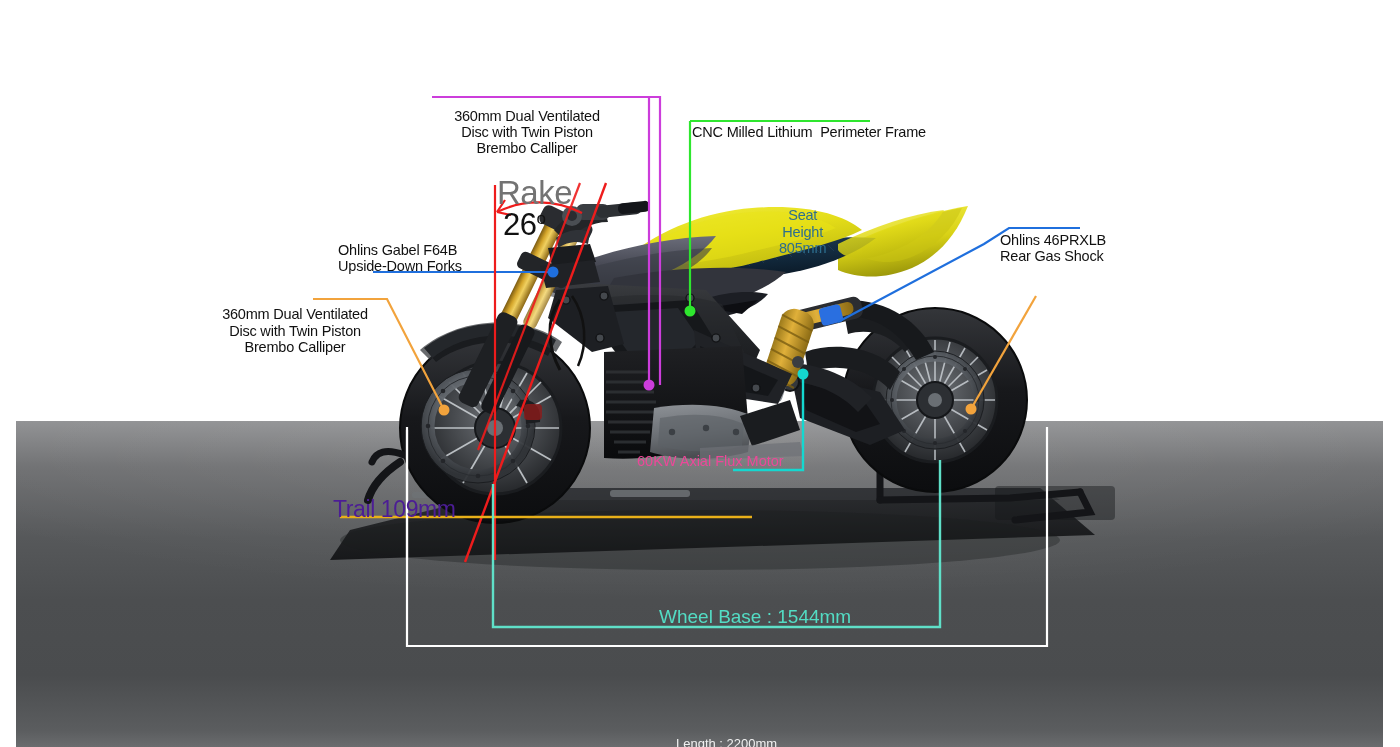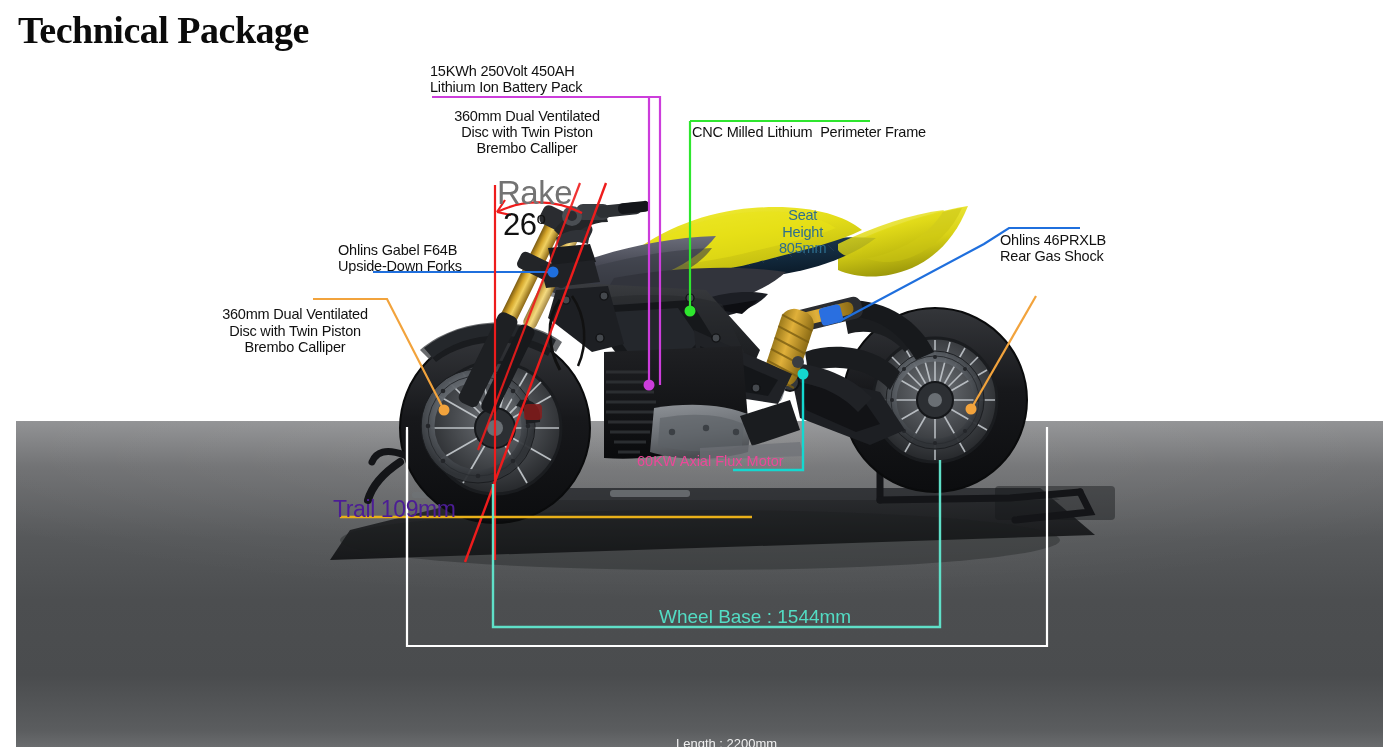--- a/index.html
+++ b/index.html
@@ -66,21 +66,20 @@
   #lblMotor{position:absolute;left:637px;top:453px;color:#ec4899;font-size:14.5px;}
   #lblTrail{position:absolute;left:333px;top:496px;color:#4c1d95;font-size:23px;letter-spacing:-0.4px;}
   #lblWheelBase{position:absolute;left:659px;top:606px;color:#53dcc4;font-size:19px;}
   #lblLength{position:absolute;left:676px;top:688px;color:#f0f0f0;font-size:13px;margin-top:48px;}
 </style>
 </head>
 <body>
 
 <div id="stage">
 
-  <div id="title">Technical Package</div>
 
   <div id="floor"></div>
   <div id="floorShade"></div>
 
   <svg id="scene" viewBox="0 0 1400 747">
     <defs>
       <linearGradient id="gTire" x1="0" y1="0" x2="0" y2="1">
         <stop offset="0%" stop-color="#34363a"></stop>
           <stop offset="45%" stop-color="#17181b"></stop>
           <stop offset="100%" stop-color="#0c0d0f"></stop>
@@ -433,21 +432,20 @@
 
     <g fill="none" stroke="#5fe0c8" stroke-width="2.4">
       <path d="M493,484 L493,627 L940,627 L940,460"></path>
     </g>
 
     <g fill="none" stroke="#ffffff" stroke-width="2.2">
       <path d="M407,427 L407,646 L1047,646 L1047,427"></path>
     </g>
   </svg>
 
-  <div class="lbl" id="lblBattery"><span>15KWh 250Volt 450AH</span><br><span>Lithium Ion Battery Pack</span></div>
 
   <div class="lbl" id="lblFrontDisc2"><span>360mm Dual Ventilated</span><br><span>Disc with Twin Piston</span><br><span>Brembo Calliper</span></div>
 
   <div class="lbl" id="lblFrame">CNC Milled Lithium  Perimeter Frame</div>
 
   <div class="lbl" id="lblForks"><span>Ohlins Gabel F64B</span><br><span>Upside-Down Forks</span></div>
 
   <div class="lbl" id="lblSeat"><span>Seat</span><br><span>Height</span><br><span>805mm</span></div>
 
   <div class="lbl" id="lblShock"><span>Ohlins 46PRXLB</span><br><span>Rear Gas Shock</span></div>

